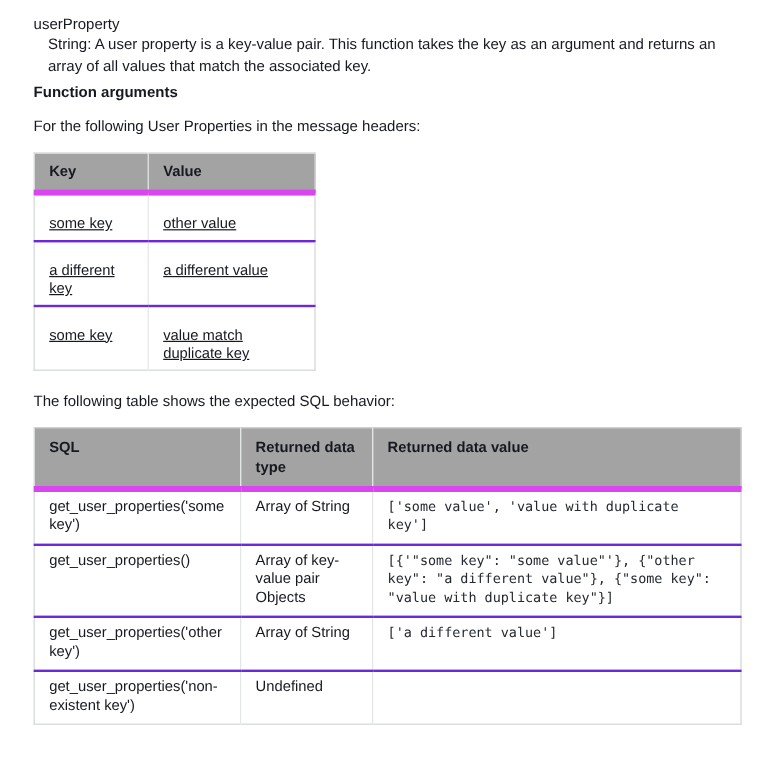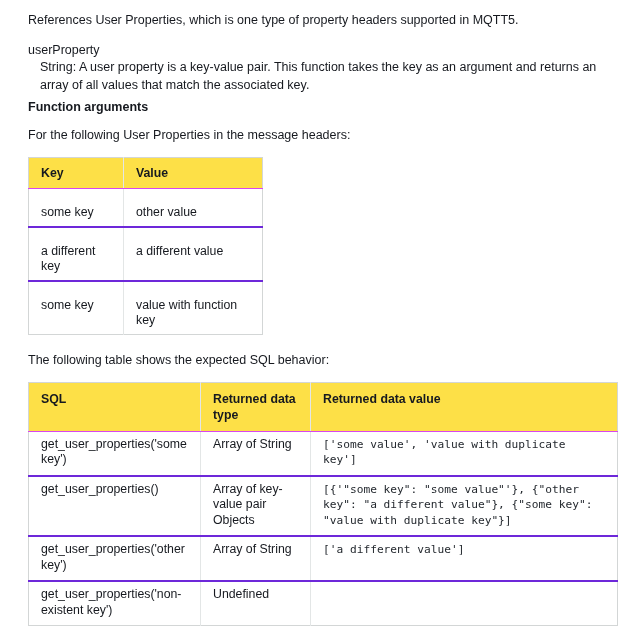--- a/index.html
+++ b/index.html
@@ -20,44 +20,43 @@
   .def-list { margin: 0 0 5px 0; }
   .def-term { font-size: 12.5px; line-height: 17px; }
   .def-desc { font-size: 12.5px; line-height: 17.5px; margin: 0 0 0 12px; max-width: 560px; }
 
   .section-heading { font-size: 12.5px; line-height: 17px; font-weight: 700; margin: 0 0 11px 0; }
 
   table { border-collapse: collapse; border: 1px solid #d3d6d6; }
   th {
     font-size: 12.3px; font-weight: 700; text-align: left;
     padding: 7px 12px; vertical-align: top; line-height: 16px;
-    border-bottom: 1px solid #d946ef; background: #fde047;
+    border-bottom: 5px solid #d946ef; background: #a3a3a3;
   }
   td { font-size: 12.3px; padding: 3px 12px 4px 12px; vertical-align: top; line-height: 15.5px; }
   tbody tr + tr td { border-top: 2px solid #6d28d9; margin-top: 26px; }
   th:not(:last-child), td:not(:last-child) { border-right: 1px solid #e3e6e6; }
 
   .props-table { margin: 0 0 17px 0; table-layout: fixed; }
-  .props-table td { padding-top: 16px; padding-bottom: 5px; }
+  .props-table td { padding-top: 16px; padding-bottom: 5px; text-decoration: underline; }
 
   .sql-table { width: 100%; table-layout: fixed; margin: 0 0 15px 0; }
   .sql-table th { padding: 8px 12px; }
   .sql-table td { padding: 5px 12px 7px 12px; }
   .mono-cell {
     font-family: "DejaVu Sans Mono", monospace;
     font-size: 11.2px; line-height: 15.5px; color: #24292f;
   }
 </style>
 </head>
 <body>
 
 <div class="page">
 
 
-  <p class="para">References User Properties, which is one type of property headers supported in MQTT5.</p>
 
   <div class="def-list">
     <div class="def-term">userProperty</div>
     <div class="def-desc">String: A user property is a key-value pair. This function takes the key as an argument and returns an array of all values that match the associated key.</div>
   </div>
 
   <p class="section-heading">Function arguments</p>
 
   <p class="para">For the following User Properties in the message headers:</p>
 
@@ -76,21 +75,21 @@
       <tr>
         <td>some key</td>
         <td>other value</td>
       </tr>
       <tr>
         <td>a different key</td>
         <td>a different value</td>
       </tr>
       <tr>
         <td>some key</td>
-        <td>value with function key</td>
+        <td>value match duplicate key</td>
       </tr>
     </tbody>
   </table>
 
   <p class="para">The following table shows the expected SQL behavior:</p>
 
   <table class="sql-table">
     <colgroup>
         <col style="width:172px">
         <col style="width:110px">

